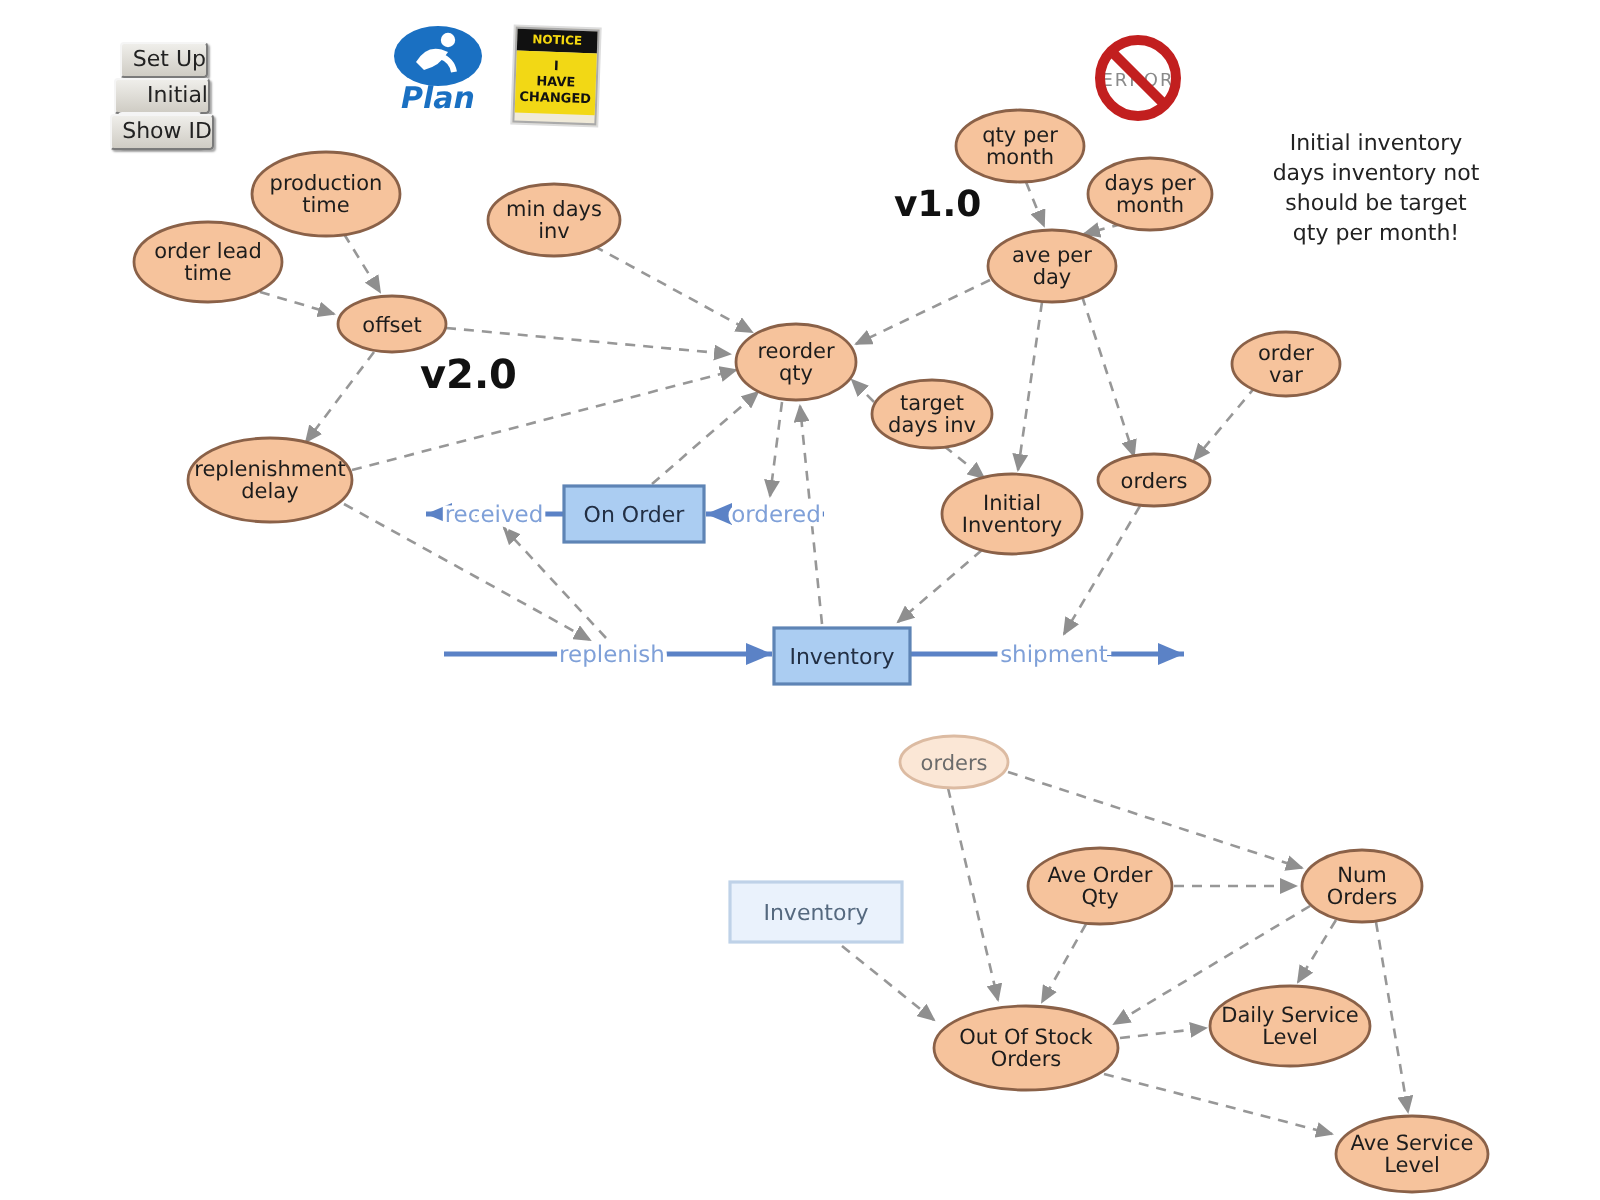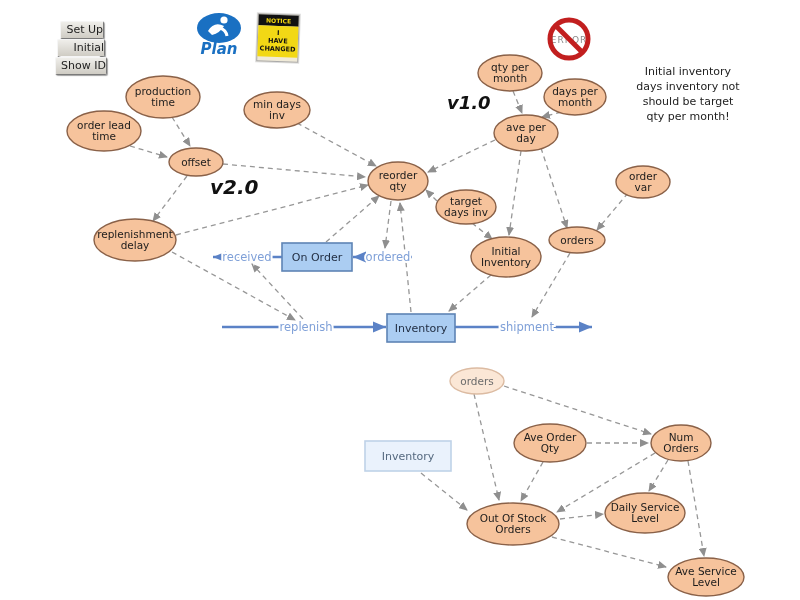--- a/index.html
+++ b/index.html
@@ -11,21 +11,21 @@
   .btn{position:absolute;background:linear-gradient(#efeeea,#cfccc4);border:1px solid #7a7a7a;
        border-top-color:#f5f5f5;border-left-color:#f5f5f5;box-shadow:1px 1px 1px rgba(0,0,0,.35);
        font:11px "DejaVu Sans",sans-serif;color:#222;text-align:right;padding:1px 0 2px 0;
        border-radius:2px;cursor:default;}
 
   
   .title{position:absolute;left:318px;top:24px;font-size:21px;font-weight:bold;color:#000;
          border-bottom:2px solid #000;padding-bottom:1px;letter-spacing:-0.3px;}
   .note{position:absolute;left:596px;top:64px;width:184px;text-align:center;
         font-size:11px;line-height:15px;color:#222;}
-  .vlabel{position:absolute;font-weight:600;color:#111;font-style:italic;}
+  .vlabel{position:absolute;font-weight:600;color:#111;}
   #v1{left:447px;top:92px;font-size:18px;}
   #v2{left:210px;top:175px;font-size:20px;text-align:right;}
 
   
   .notice{position:absolute;left:257px;top:14px;width:40px;height:46px;transform:rotate(2deg);
           border:1px solid #aaa;background:#f0ead8;box-shadow:0 0 0 1px #ddd;}
   .notice .hdr{background:#111;color:#f5d80f;font-size:6px;font-weight:bold;text-align:center;
                padding:2px 0;}
   .notice .bdy{background:#f2d815;color:#111;font-size:6.5px;font-weight:bold;text-align:center;
                line-height:8px;padding:3px 0 4px 0;}

